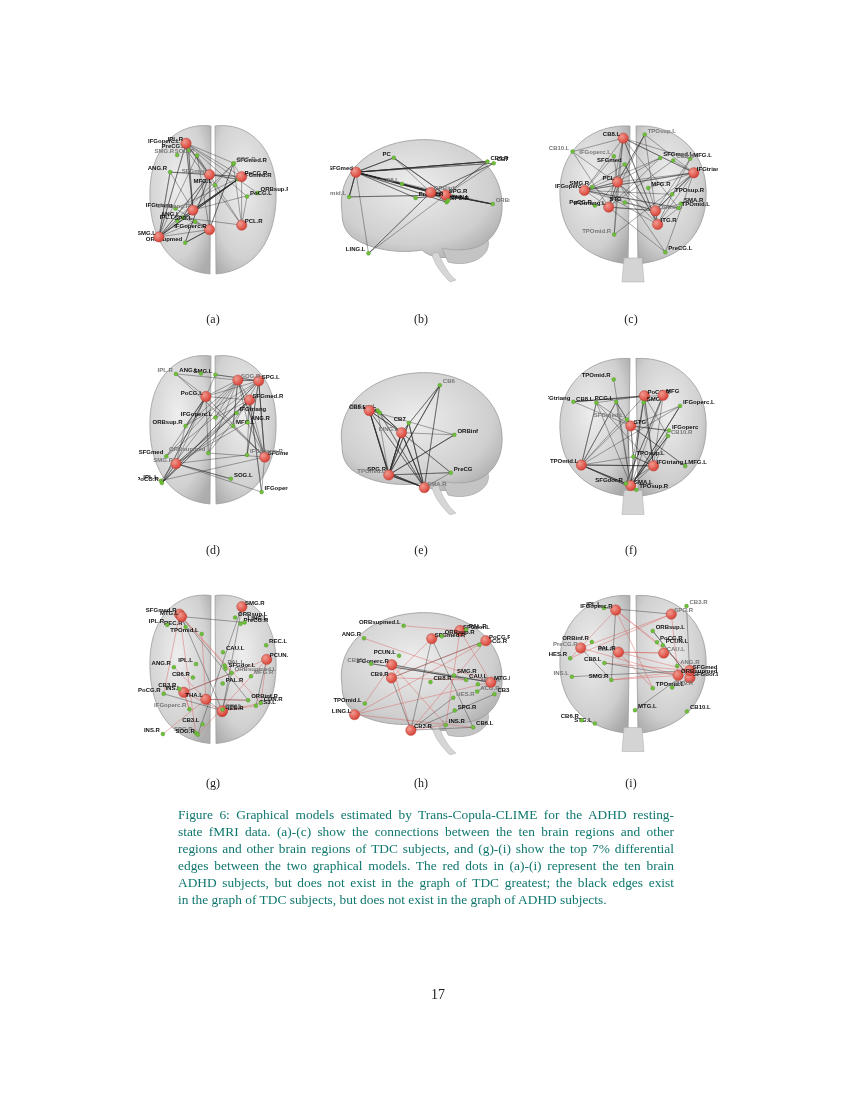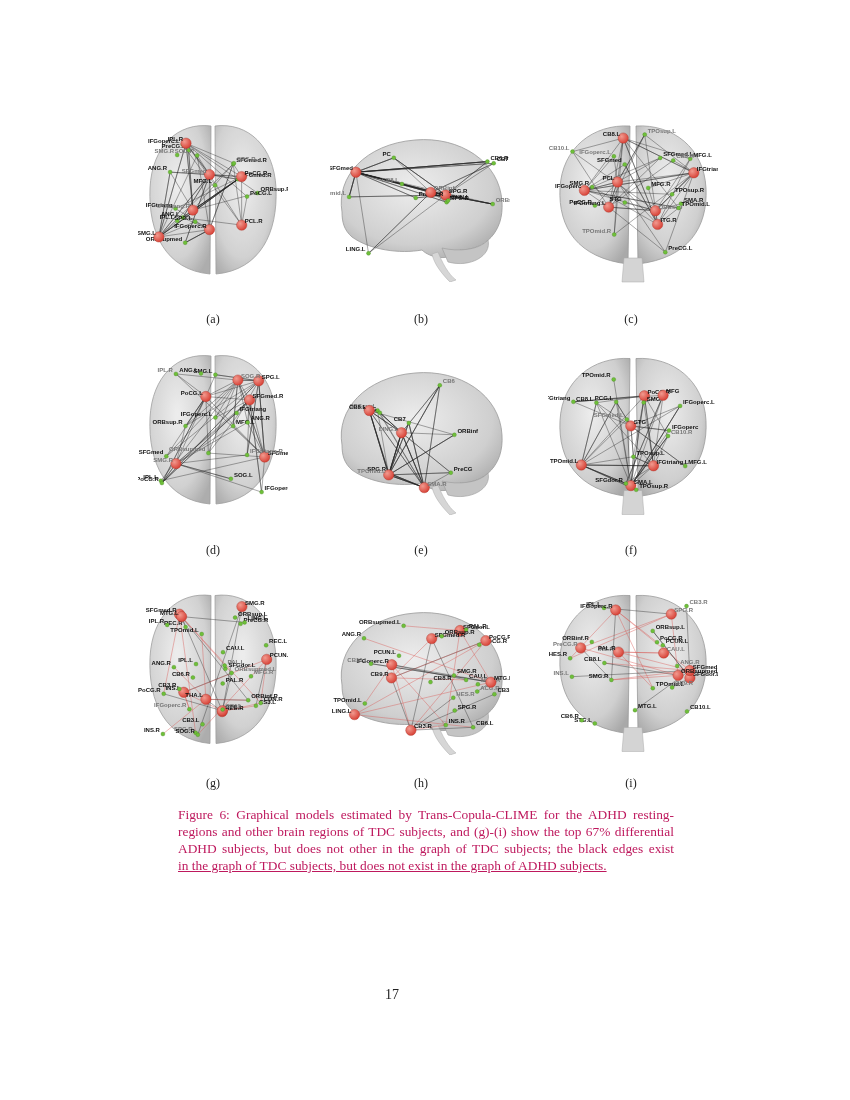--- a/index.html
+++ b/index.html
@@ -1,23 +1,23 @@
 <!DOCTYPE html>
 <html><head>
 <meta charset="utf-8">
 <style>
   html, body { margin: 0; padding: 0; background: #ffffff; }
   body { width: 850px; height: 1100px; position: relative; overflow: hidden; font-family: "DejaVu Serif", "Liberation Serif", serif; color: #1a1a1a; }
   .panel { position: absolute; }
   .brain-svg { position: absolute; left: 0; top: 0; }
   .sublabel { position: absolute; font-family: "Liberation Serif", "DejaVu Serif", serif; font-size: 12px; color: #222; text-align: center; width: 40px; }
-  .caption { position: absolute; left: 178px; top: 807px; width: 496px; font-family: "Liberation Serif", "DejaVu Serif", serif; font-size: 13.4px; line-height: 16.9px; text-align: justify; color: #be185d; }
+  .caption { position: absolute; left: 178px; top: 807px; width: 496px; font-family: "Liberation Serif", "DejaVu Serif", serif; font-size: 13.4px; line-height: 16.9px; text-align: justify; color: #0f766e; }
   .caption .line { display: block; text-align: justify; text-align-last: justify; white-space: nowrap; }
-  .caption .line.last { text-align-last: left; text-decoration: underline; }
-  .pagenum { position: absolute; left: 385px; top: 987px; width: 40px; text-align: left; font-family: "Liberation Serif", "DejaVu Serif", serif; font-size: 14px; color: #222; }
+  .caption .line.last { text-align-last: left; }
+  .pagenum { position: absolute; left: 405px; top: 987px; width: 40px; text-align: right; font-family: "Liberation Serif", "DejaVu Serif", serif; font-size: 14px; color: #222; }
   .rlabel { font-family: "Liberation Sans", "DejaVu Sans", sans-serif; font-size: 6px; font-weight: bold; fill: #111; }
   .rlabel.faint { fill: #777; }
 </style>
 </head>
 <body>
 
 <div class="panel" style="left:138px;top:118px;width:150px;height:160px;">
   <svg class="brain-svg" width="150" height="160" viewBox="0 0 150 160">
       <defs>
         <radialGradient id="g0" cx="45%" cy="40%" r="70%">
@@ -1105,18 +1105,20 @@
       <circle cx="124.1" cy="99.9" r="2" fill="#6fbf3a" stroke="#3f7f1f" stroke-width="0.3"></circle>
       <text x="127.1" y="97.9" class="rlabel faint" text-anchor="start">CB9.R</text>
       <circle cx="56.4" cy="75.5" r="2" fill="#6fbf3a" stroke="#3f7f1f" stroke-width="0.3"></circle>
       <text x="53.4" y="73.5" class="rlabel" text-anchor="end">CB8.L</text>
     </svg>
 </div>
 <div class="sublabel" style="left:611px;top:776px;">(i)</div>
 
 <div class="caption">
   <span class="line">Figure 6: Graphical models estimated by Trans-Copula-CLIME for the ADHD resting-</span>
-  <span class="line">regions and other brain regions of TDC subjects, and (g)-(i) show the top 67% differential</span>
-  <span class="line">ADHD subjects, but does not other in the graph of TDC subjects; the black edges exist</span>
+  <span class="line">state fMRI data. (a)-(c) show the connections between the ten brain regions and other</span>
+  <span class="line">regions and other brain regions of TDC subjects, and (g)-(i) show the top 7% differential</span>
+  <span class="line">edges between the two graphical models. The red dots in (a)-(i) represent the ten brain</span>
+  <span class="line">ADHD subjects, but does not exist in the graph of TDC greatest; the black edges exist</span>
   <span class="line last">in the graph of TDC subjects, but does not exist in the graph of ADHD subjects.</span>
 </div>
 
 <div class="pagenum">17</div>
 
 </body></html>

